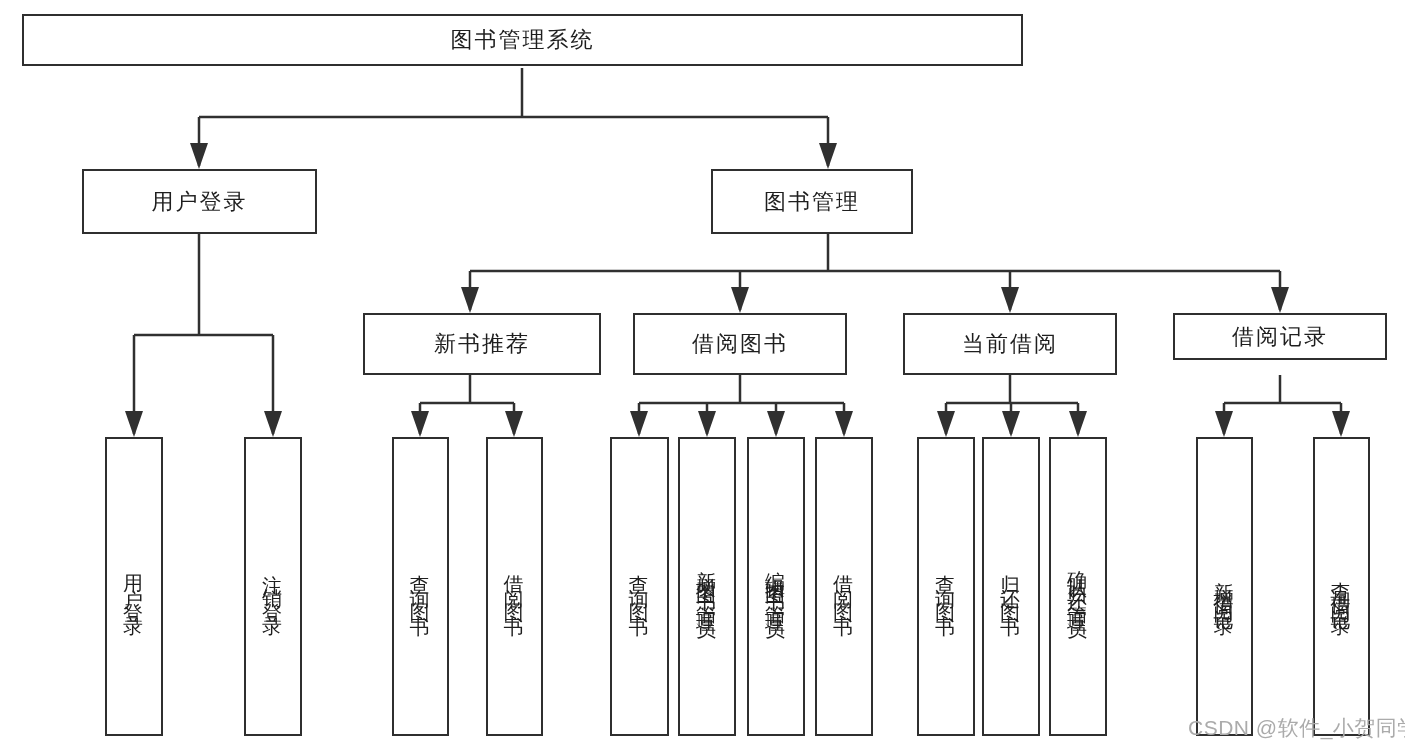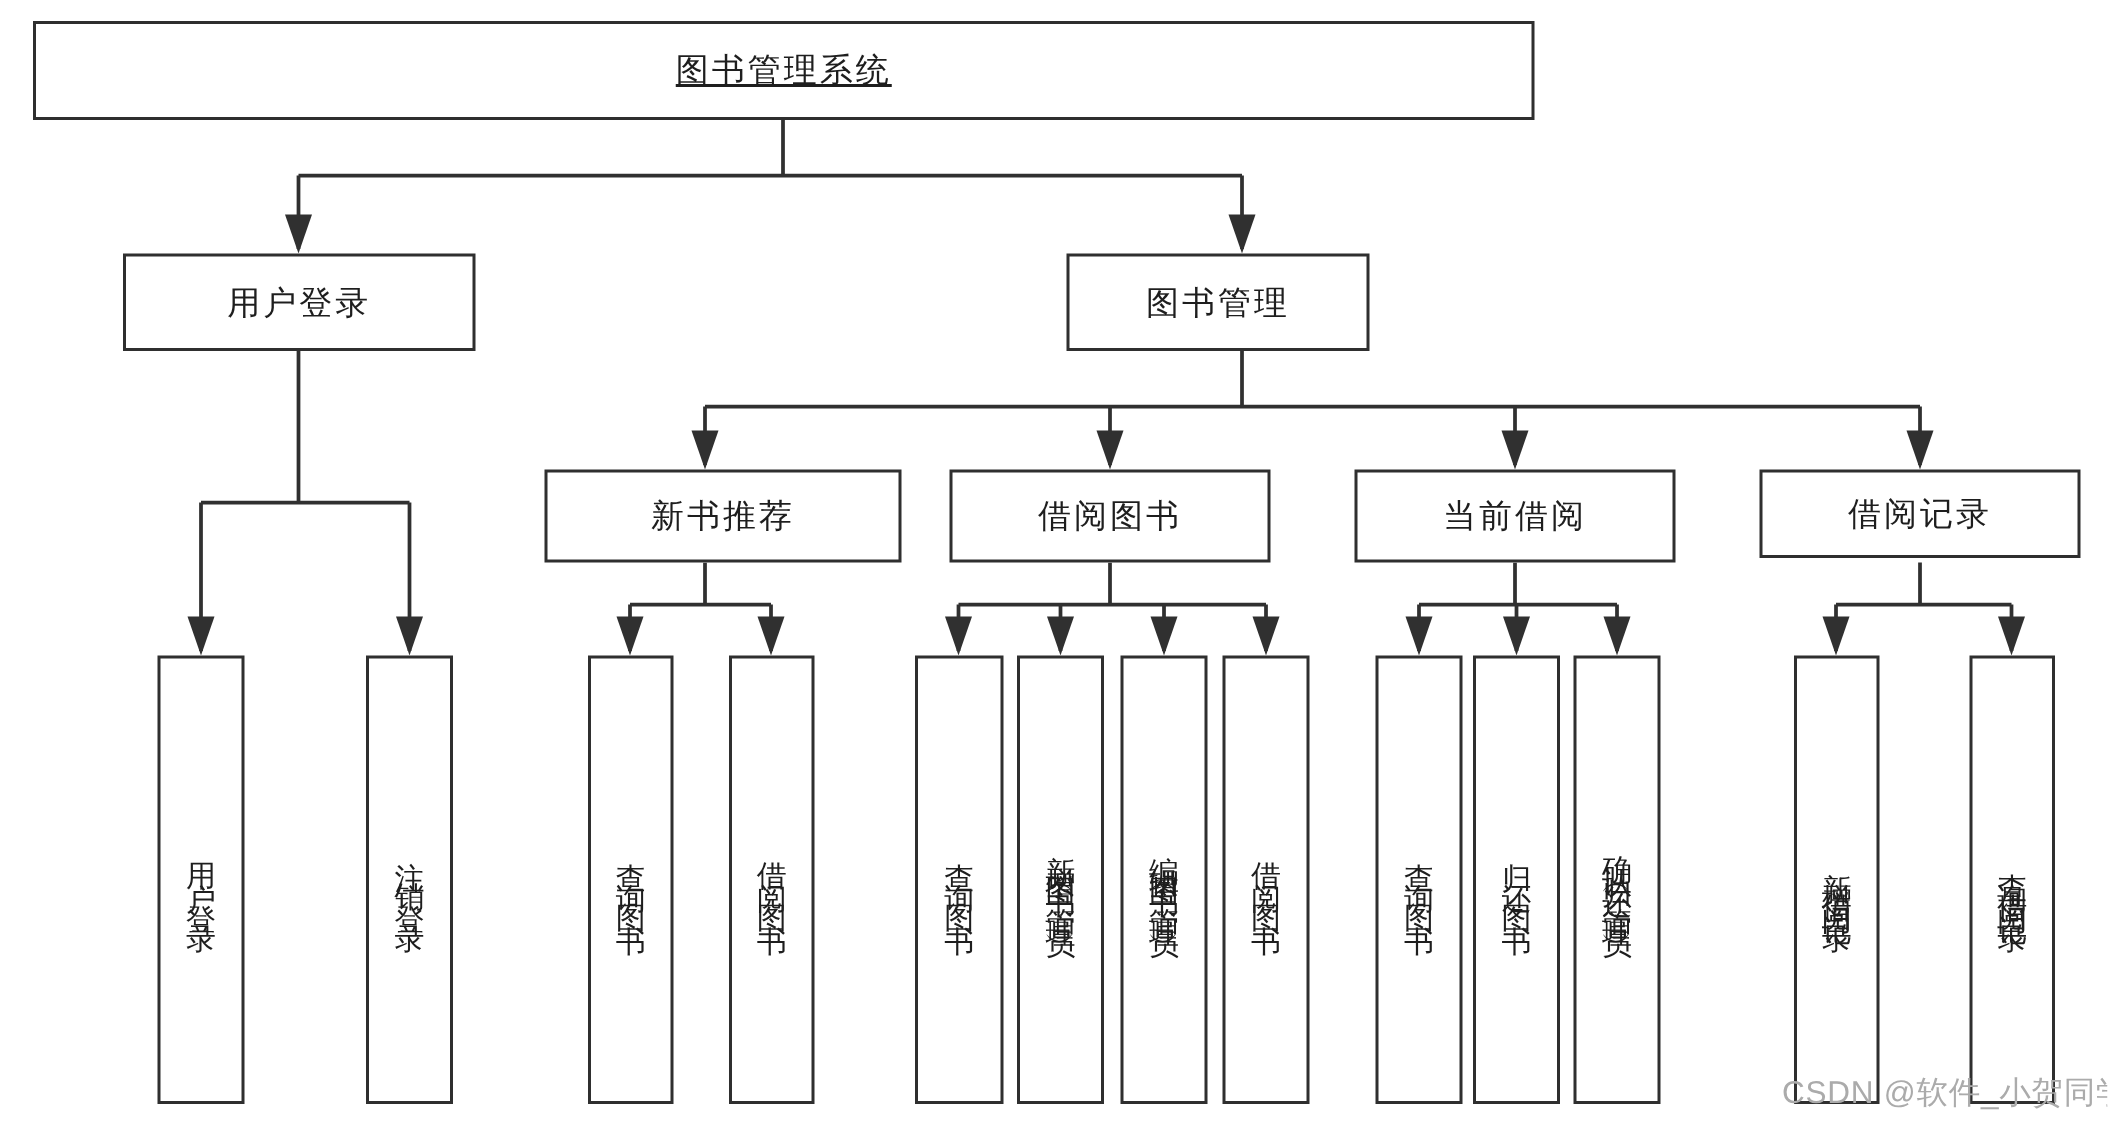--- a/index.html
+++ b/index.html
@@ -114,29 +114,29 @@
       <polygon points="776,437 767,411 785,411"></polygon>
       <polygon points="844,437 835,411 853,411"></polygon>
       <polygon points="946,437 937,411 955,411"></polygon>
       <polygon points="1011,437 1002,411 1020,411"></polygon>
       <polygon points="1078,437 1069,411 1087,411"></polygon>
       <polygon points="1224,437 1215,411 1233,411"></polygon>
       <polygon points="1341,437 1332,411 1350,411"></polygon>
     </g>
   </svg>
 
-  <div class="node" style="left:22px; top:14px; width:1001px; height:66px;text-decoration:underline;">图书管理系统</div>
+  <div class="node" style="left:22px; top:14px; width:1001px; height:52px;">图书管理系统</div>
 
   <div class="node" style="left:82px; top:169px; width:235px; height:65px;">用户登录</div>
   <div class="node" style="left:711px; top:169px; width:202px; height:65px;">图书管理</div>
 
   <div class="node" style="left:363px; top:313px; width:238px; height:62px;">新书推荐</div>
   <div class="node" style="left:633px; top:313px; width:214px; height:62px;">借阅图书</div>
   <div class="node" style="left:903px; top:313px; width:214px; height:62px;">当前借阅</div>
-  <div class="node" style="left:1173px; top:313px; width:214px; height:59px;">借阅记录</div>
+  <div class="node" style="left:1173px; top:313px; width:214px; height:47px;">借阅记录</div>
 
   <div class="leaf" style="left:105px; top:437px; width:58px; height:299px;">
     <span class="vtext">用户登录</span>
   </div>
   <div class="leaf" style="left:244px; top:437px; width:58px; height:299px;">
     <span class="vtext">注销登录</span>
   </div>
 
   <div class="leaf" style="left:392px; top:437px; width:57px; height:299px;">
     <span class="vtext">查询图书</span>

